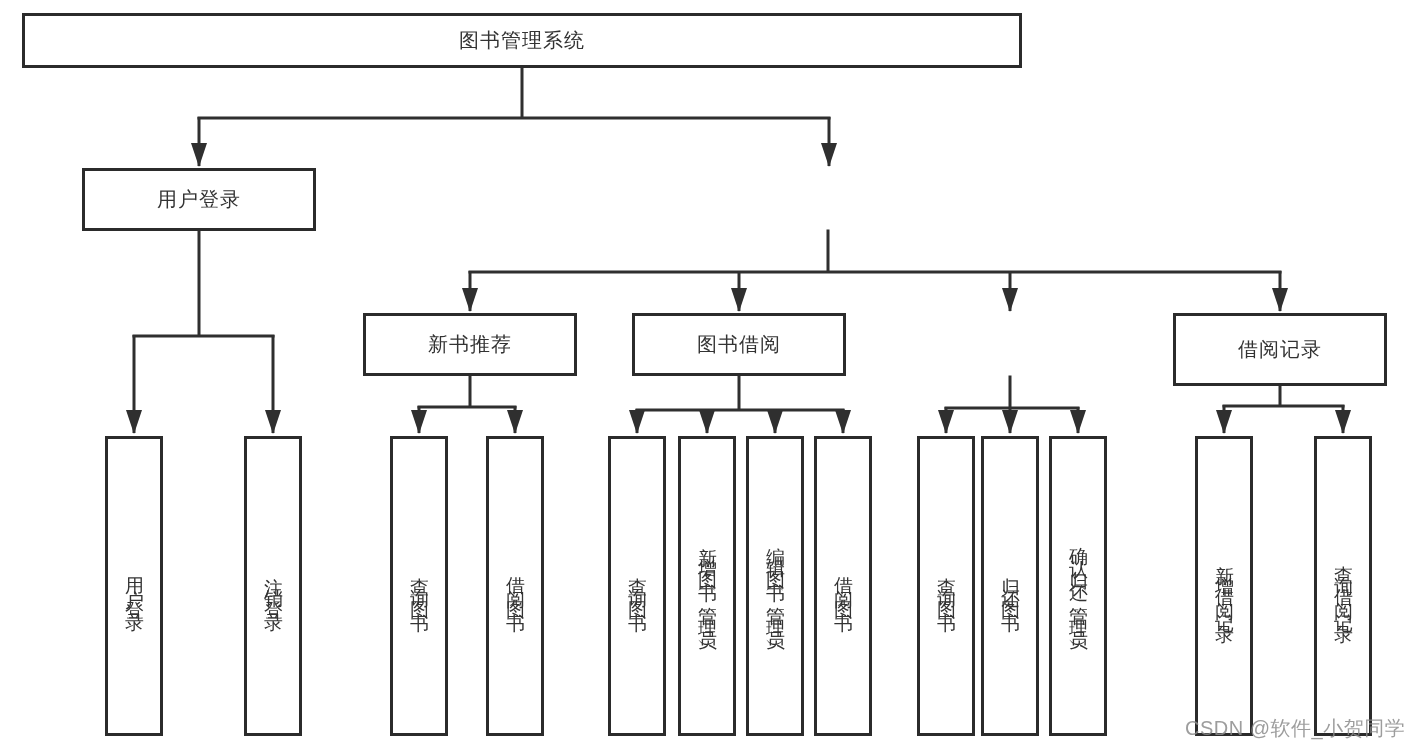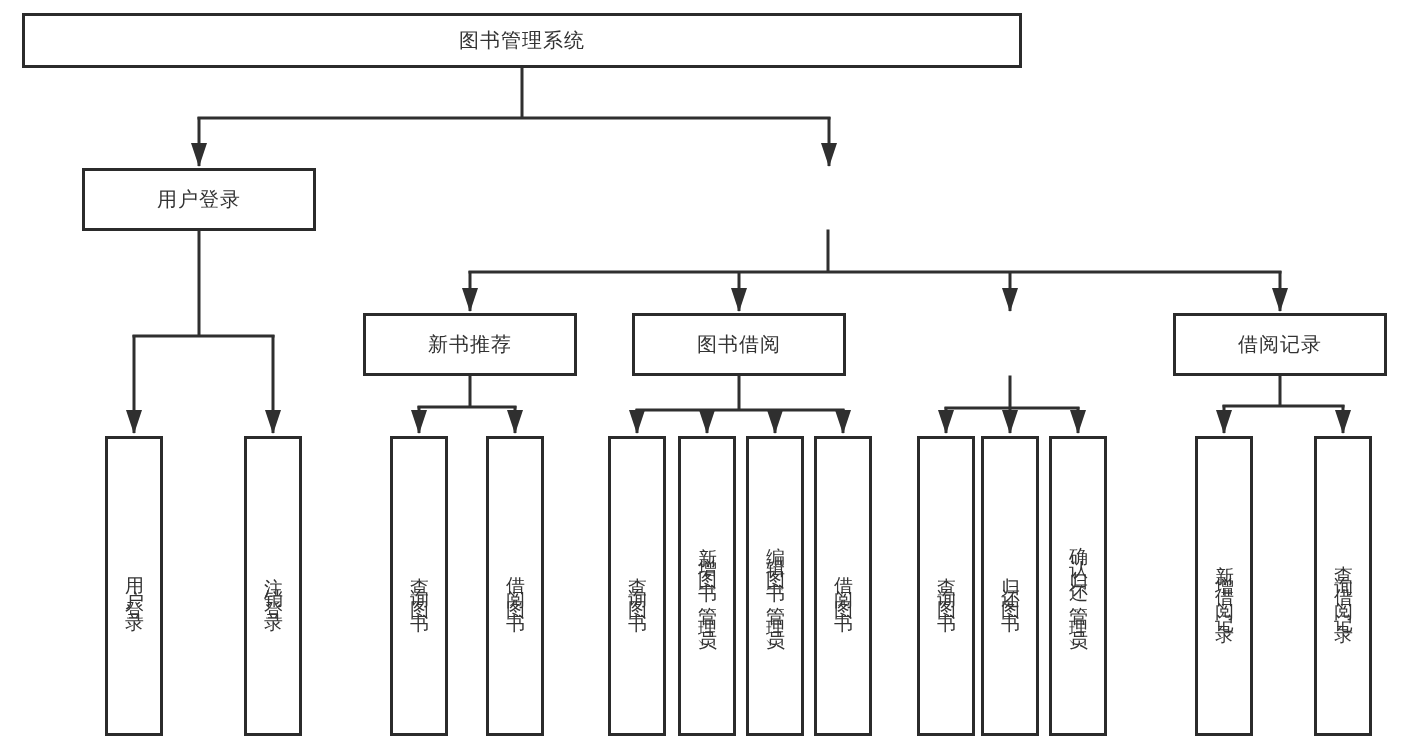--- a/index.html
+++ b/index.html
@@ -94,21 +94,21 @@
     <line x1="1224" y1="405" x2="1224" y2="433" stroke="#2f2f2f" stroke-width="3" marker-end="url(#ah)"></line>
     <line x1="1343" y1="405" x2="1343" y2="433" stroke="#2f2f2f" stroke-width="3" marker-end="url(#ah)"></line>
   </svg>
 
   <div class="node h" style="left:22px; top:13px; width:1000px; height:55px;">图书管理系统</div>
 
   <div class="node h" style="left:82px; top:168px; width:234px; height:63px;">用户登录</div>
 
   <div class="node h" style="left:632px; top:313px; width:214px; height:63px;">图书借阅</div>
   <div class="node h" style="left:363px; top:313px; width:214px; height:63px;">新书推荐</div>
-  <div class="node h" style="left:1173px; top:313px; width:214px; height:63px;">借阅记录</div>
+  <div class="node h" style="left:1173px; top:313px; width:214px; height:73px;">借阅记录</div>
 
   <div class="node v" style="left:105px; top:436px; width:58px; height:300px;">
     <span class="vt">用户登录</span>
   </div>
   <div class="node v" style="left:244px; top:436px; width:58px; height:300px;">
     <span class="vt">注销登录</span>
   </div>
   <div class="node v" style="left:390px; top:436px; width:58px; height:300px;">
     <span class="vt">查询图书</span>
   </div>
@@ -136,14 +136,15 @@
   <div class="node v" style="left:1049px; top:436px; width:58px; height:300px;">
     <span class="vt">确认归还（管理员）</span>
   </div>
   <div class="node v" style="left:1195px; top:436px; width:58px; height:300px;">
     <span class="vt">新增借阅记录</span>
   </div>
   <div class="node v" style="left:1314px; top:436px; width:58px; height:300px;">
     <span class="vt">查询借阅记录</span>
   </div>
 
+  <div class="watermark">CSDN @软件_小贺同学</div>
 
 </div>
 
 </body></html>

